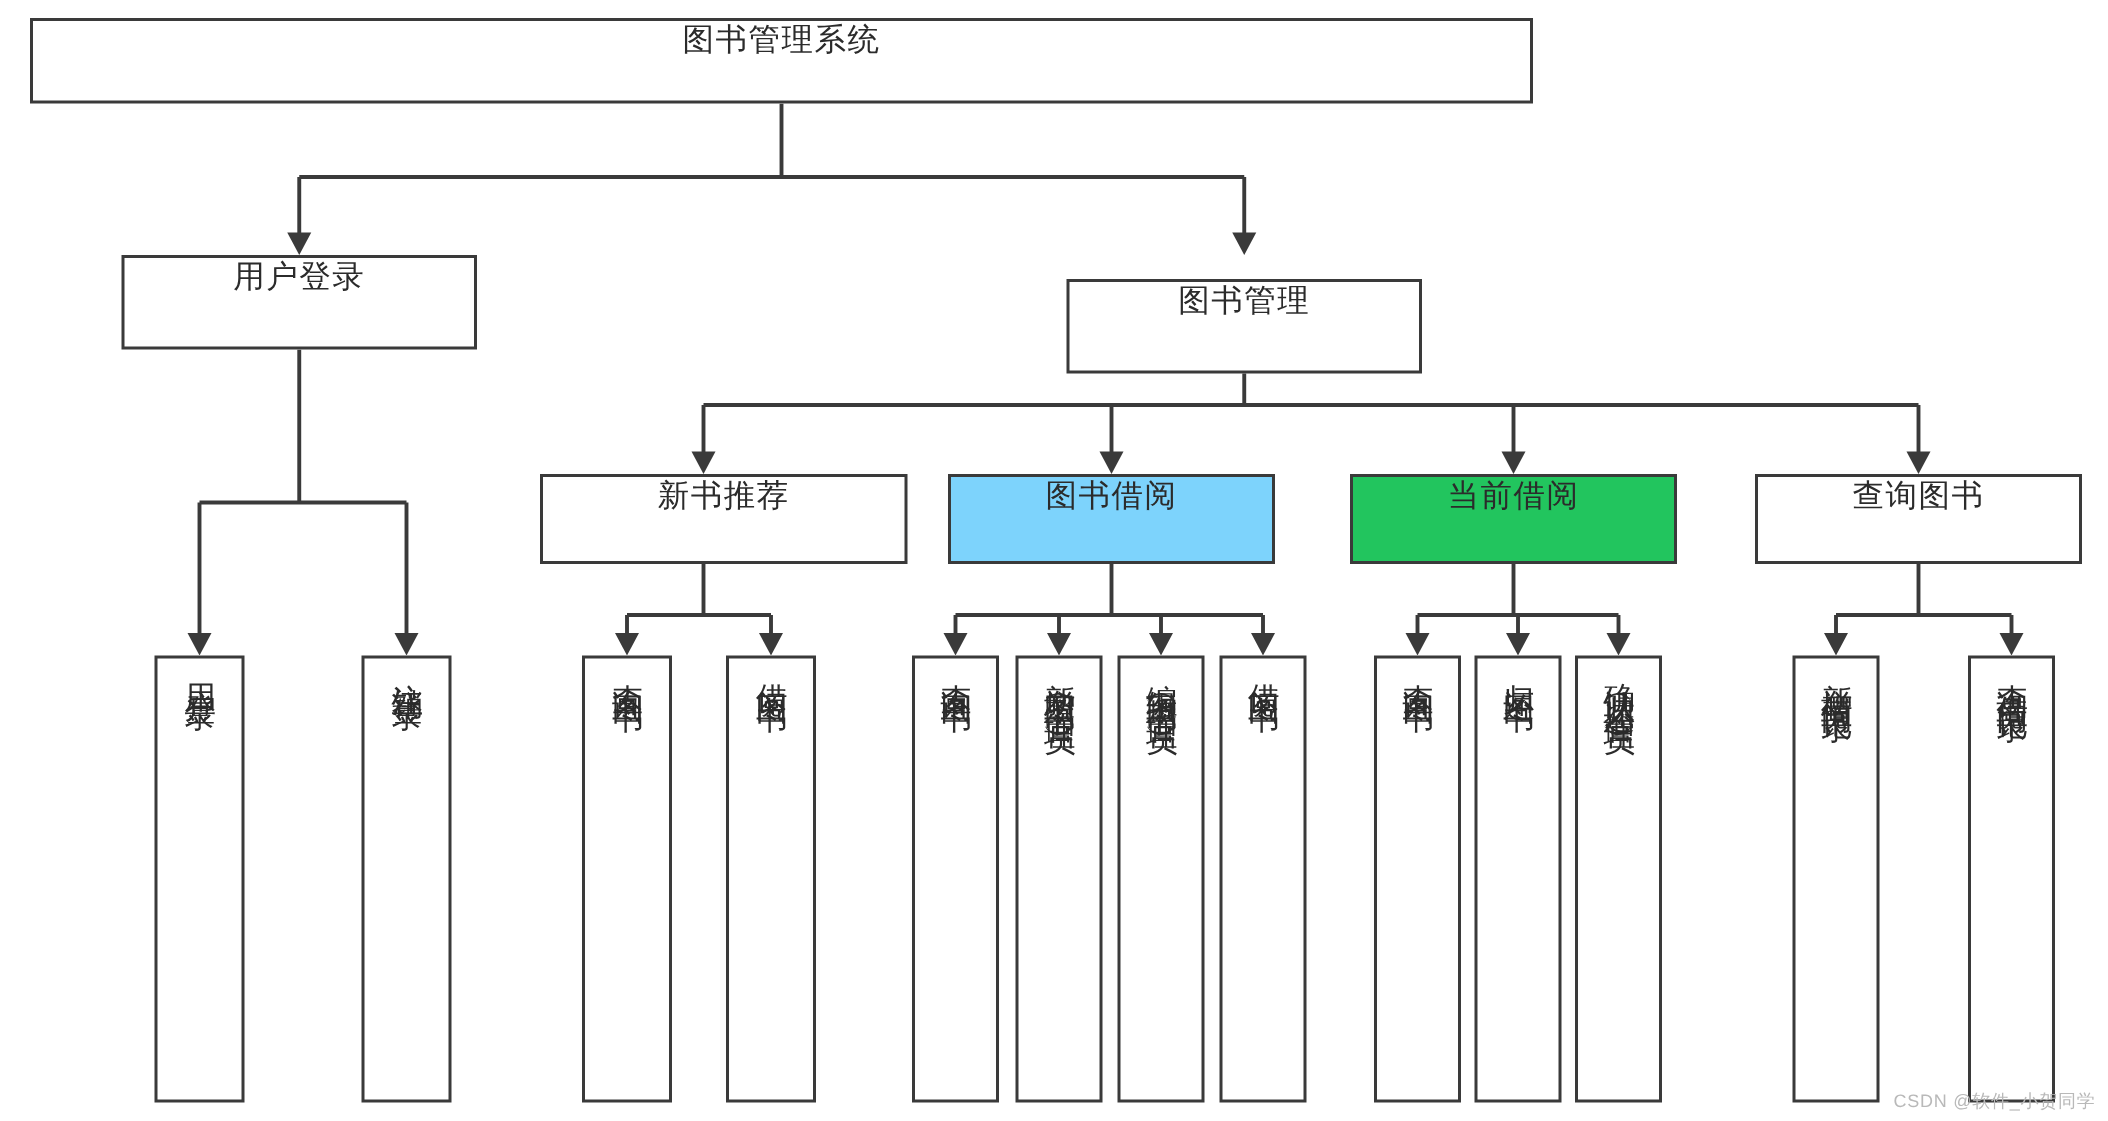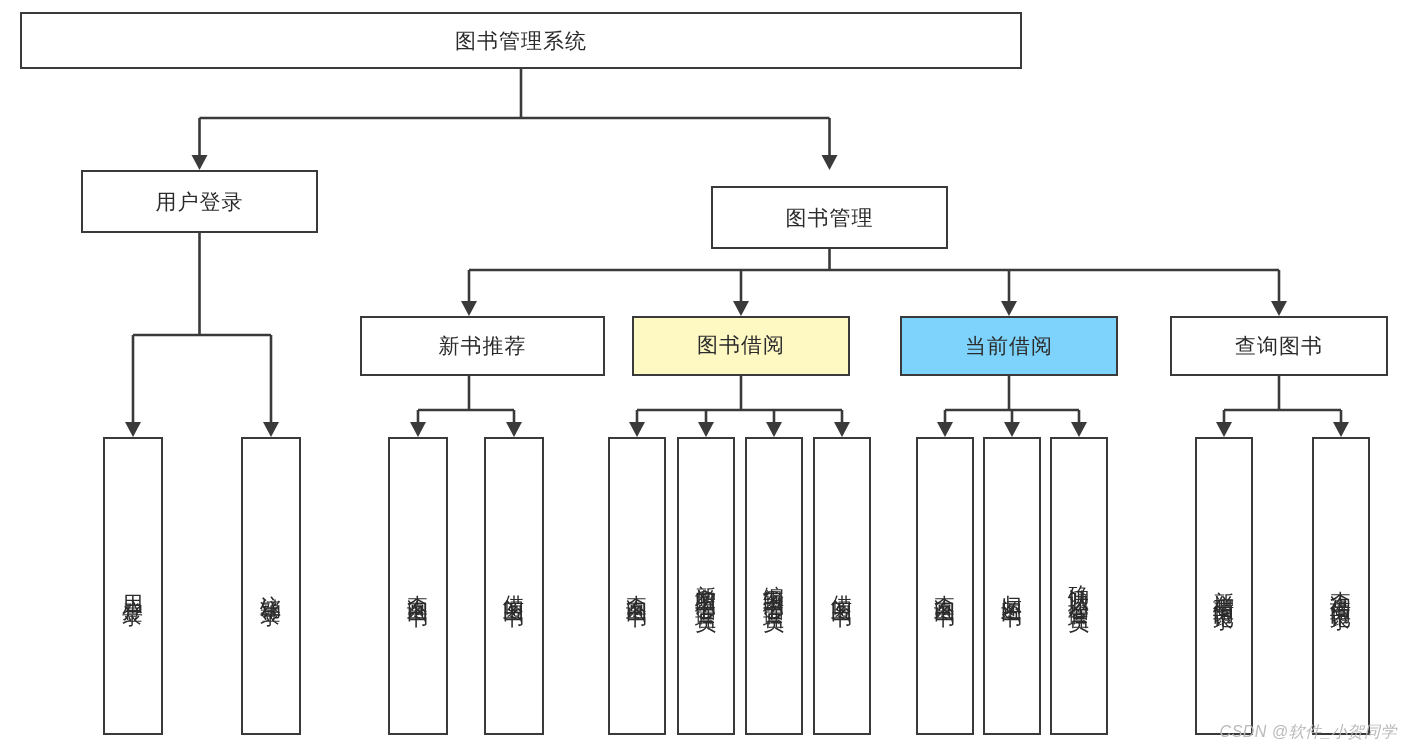--- a/index.html
+++ b/index.html
@@ -24,21 +24,21 @@
     width: 1405px;
     height: 747px;
     pointer-events: none;
   }
   .node {
     position: absolute;
     box-sizing: border-box;
     background: #ffffff;
     border: 2px solid #3a3a3a;
     display: flex;
-    align-items: center;
+    align-items: flex-start;
     justify-content: center;
     color: #2b2b2b;
   }
   .node.horizontal {
     font-size: 21px;
     letter-spacing: 1px;
     line-height: 1.2;
   }
   .node.vertical {
     font-size: 21px;
@@ -51,25 +51,24 @@
     white-space: nowrap;
     text-align: center;
   }
   .node .htext {
     white-space: nowrap;
   }
   #watermark {
     position: absolute;
     right: 8px;
     bottom: 4px;
-    font-size: 16px;
+    font-size: 12px;
     color: #b9b9b9;
     letter-spacing: 0.5px;
     white-space: nowrap;
-    font-style: italic;
   }
 </style>
 </head>
 <body>
 
 <div id="canvas">
   <svg id="wires" viewBox="0 0 1405 747" xmlns="http://www.w3.org/2000/svg">
       <line x1="521" y1="69" x2="521" y2="118" stroke="#3a3a3a" stroke-width="2.6"></line>
       <line x1="199.5" y1="118" x2="829.5" y2="118" stroke="#3a3a3a" stroke-width="2.6"></line>
       <line x1="199.5" y1="118" x2="199.5" y2="157" stroke="#3a3a3a" stroke-width="2.6"></line>
@@ -129,24 +128,24 @@
       </div>
       <div class="node horizontal" style="left: 81px; top: 170px; width: 237px; height: 63px; border-color: rgb(58, 58, 58); background: rgb(255, 255, 255); color: rgb(43, 43, 43);">
         <span class="htext">用户登录</span>
       </div>
       <div class="node horizontal" style="left: 711px; top: 186px; width: 237px; height: 63px; border-color: rgb(58, 58, 58); background: rgb(255, 255, 255); color: rgb(43, 43, 43);">
         <span class="htext">图书管理</span>
       </div>
       <div class="node horizontal" style="left: 360px; top: 316px; width: 245px; height: 60px; border-color: rgb(58, 58, 58); background: rgb(255, 255, 255); color: rgb(43, 43, 43);">
         <span class="htext">新书推荐</span>
       </div>
-      <div class="node horizontal" style="left: 632px; top: 316px; width: 218px; height: 60px; border-color: rgb(58, 58, 58); background: #fef9c3; color: rgb(43, 43, 43); font-family: Liberation Serif, serif;">
+      <div class="node horizontal" style="left: 632px; top: 316px; width: 218px; height: 60px; border-color: rgb(58, 58, 58); background: #7dd3fc; color: rgb(43, 43, 43);">
         <span class="htext">图书借阅</span>
       </div>
-      <div class="node horizontal" style="left: 900px; top: 316px; width: 218px; height: 60px; border-color: rgb(58, 58, 58); background: #7dd3fc; color: rgb(43, 43, 43);">
+      <div class="node horizontal" style="left: 900px; top: 316px; width: 218px; height: 60px; border-color: rgb(58, 58, 58); background: #22c55e; color: rgb(43, 43, 43);">
         <span class="htext">当前借阅</span>
       </div>
       <div class="node horizontal" style="left: 1170px; top: 316px; width: 218px; height: 60px; border-color: rgb(58, 58, 58); background: rgb(255, 255, 255); color: rgb(43, 43, 43);">
         <span class="htext">查询图书</span>
       </div>
       <div class="node vertical" style="left: 103px; top: 437px; width: 60px; height: 298px; border-color: rgb(58, 58, 58); background: rgb(255, 255, 255); color: rgb(43, 43, 43);">
         <span class="vtext">用户登录</span>
       </div>
       <div class="node vertical" style="left: 241px; top: 437px; width: 60px; height: 298px; border-color: rgb(58, 58, 58); background: rgb(255, 255, 255); color: rgb(43, 43, 43);">
         <span class="vtext">注销登录</span>

